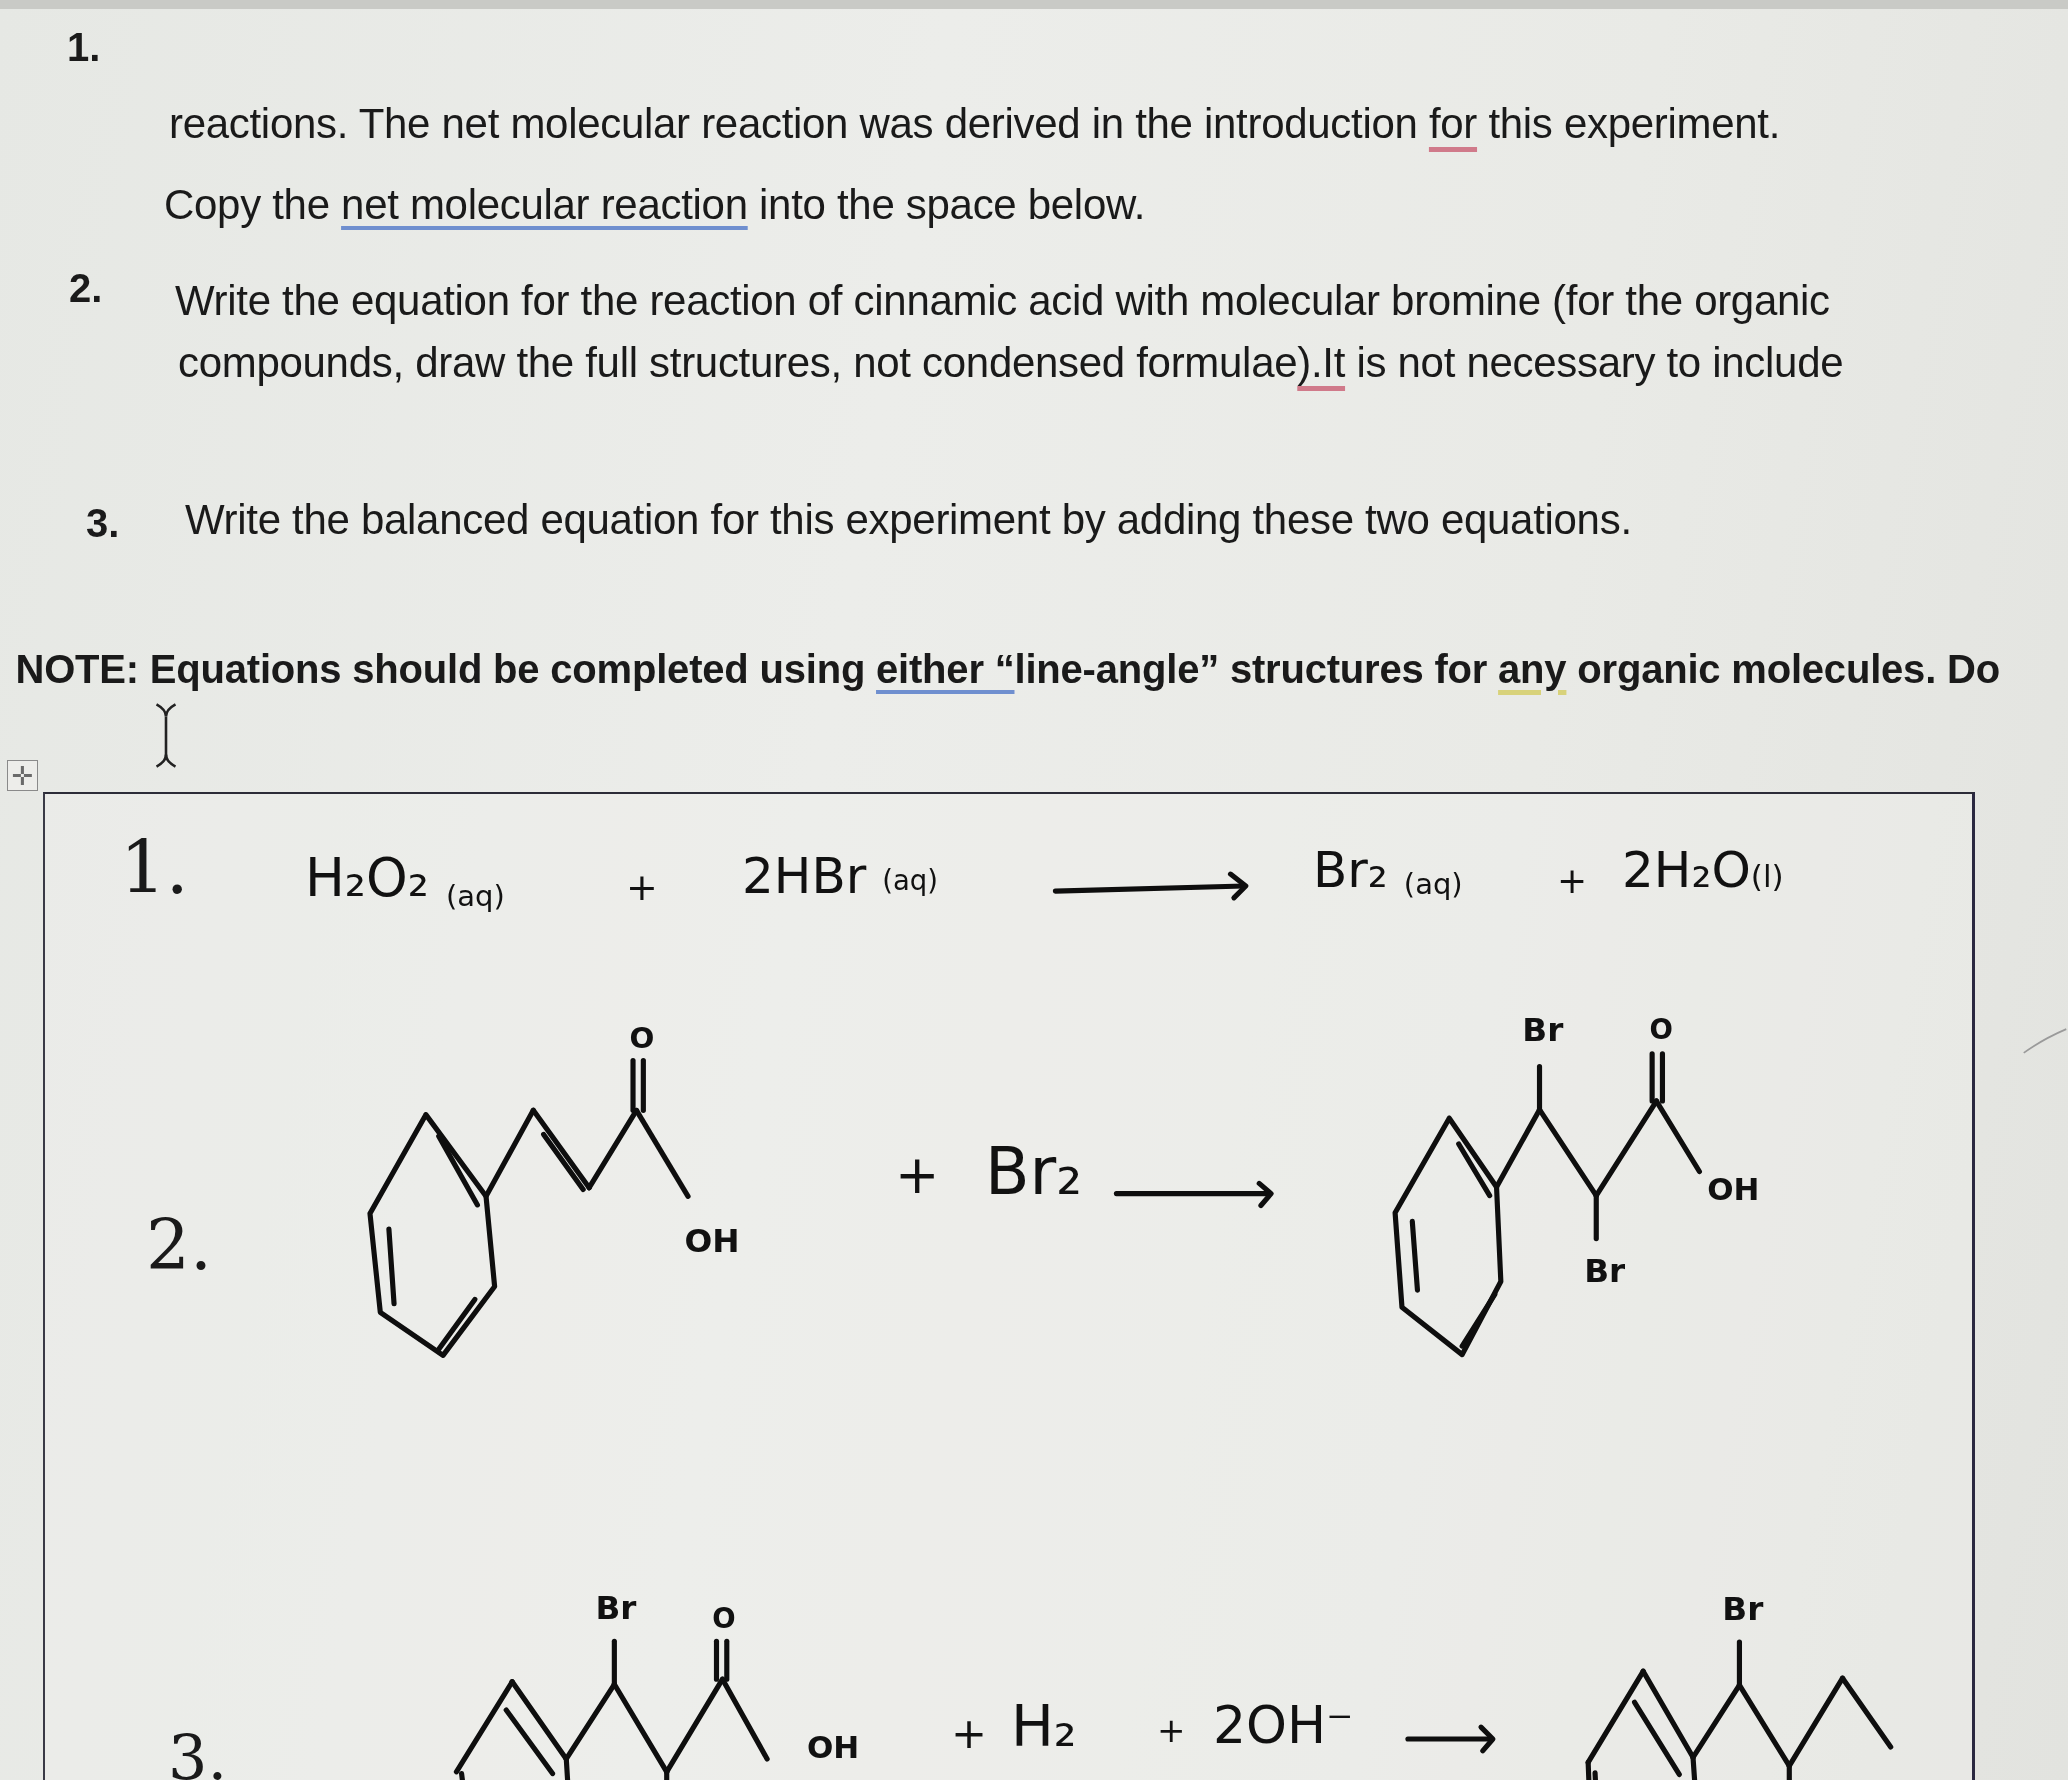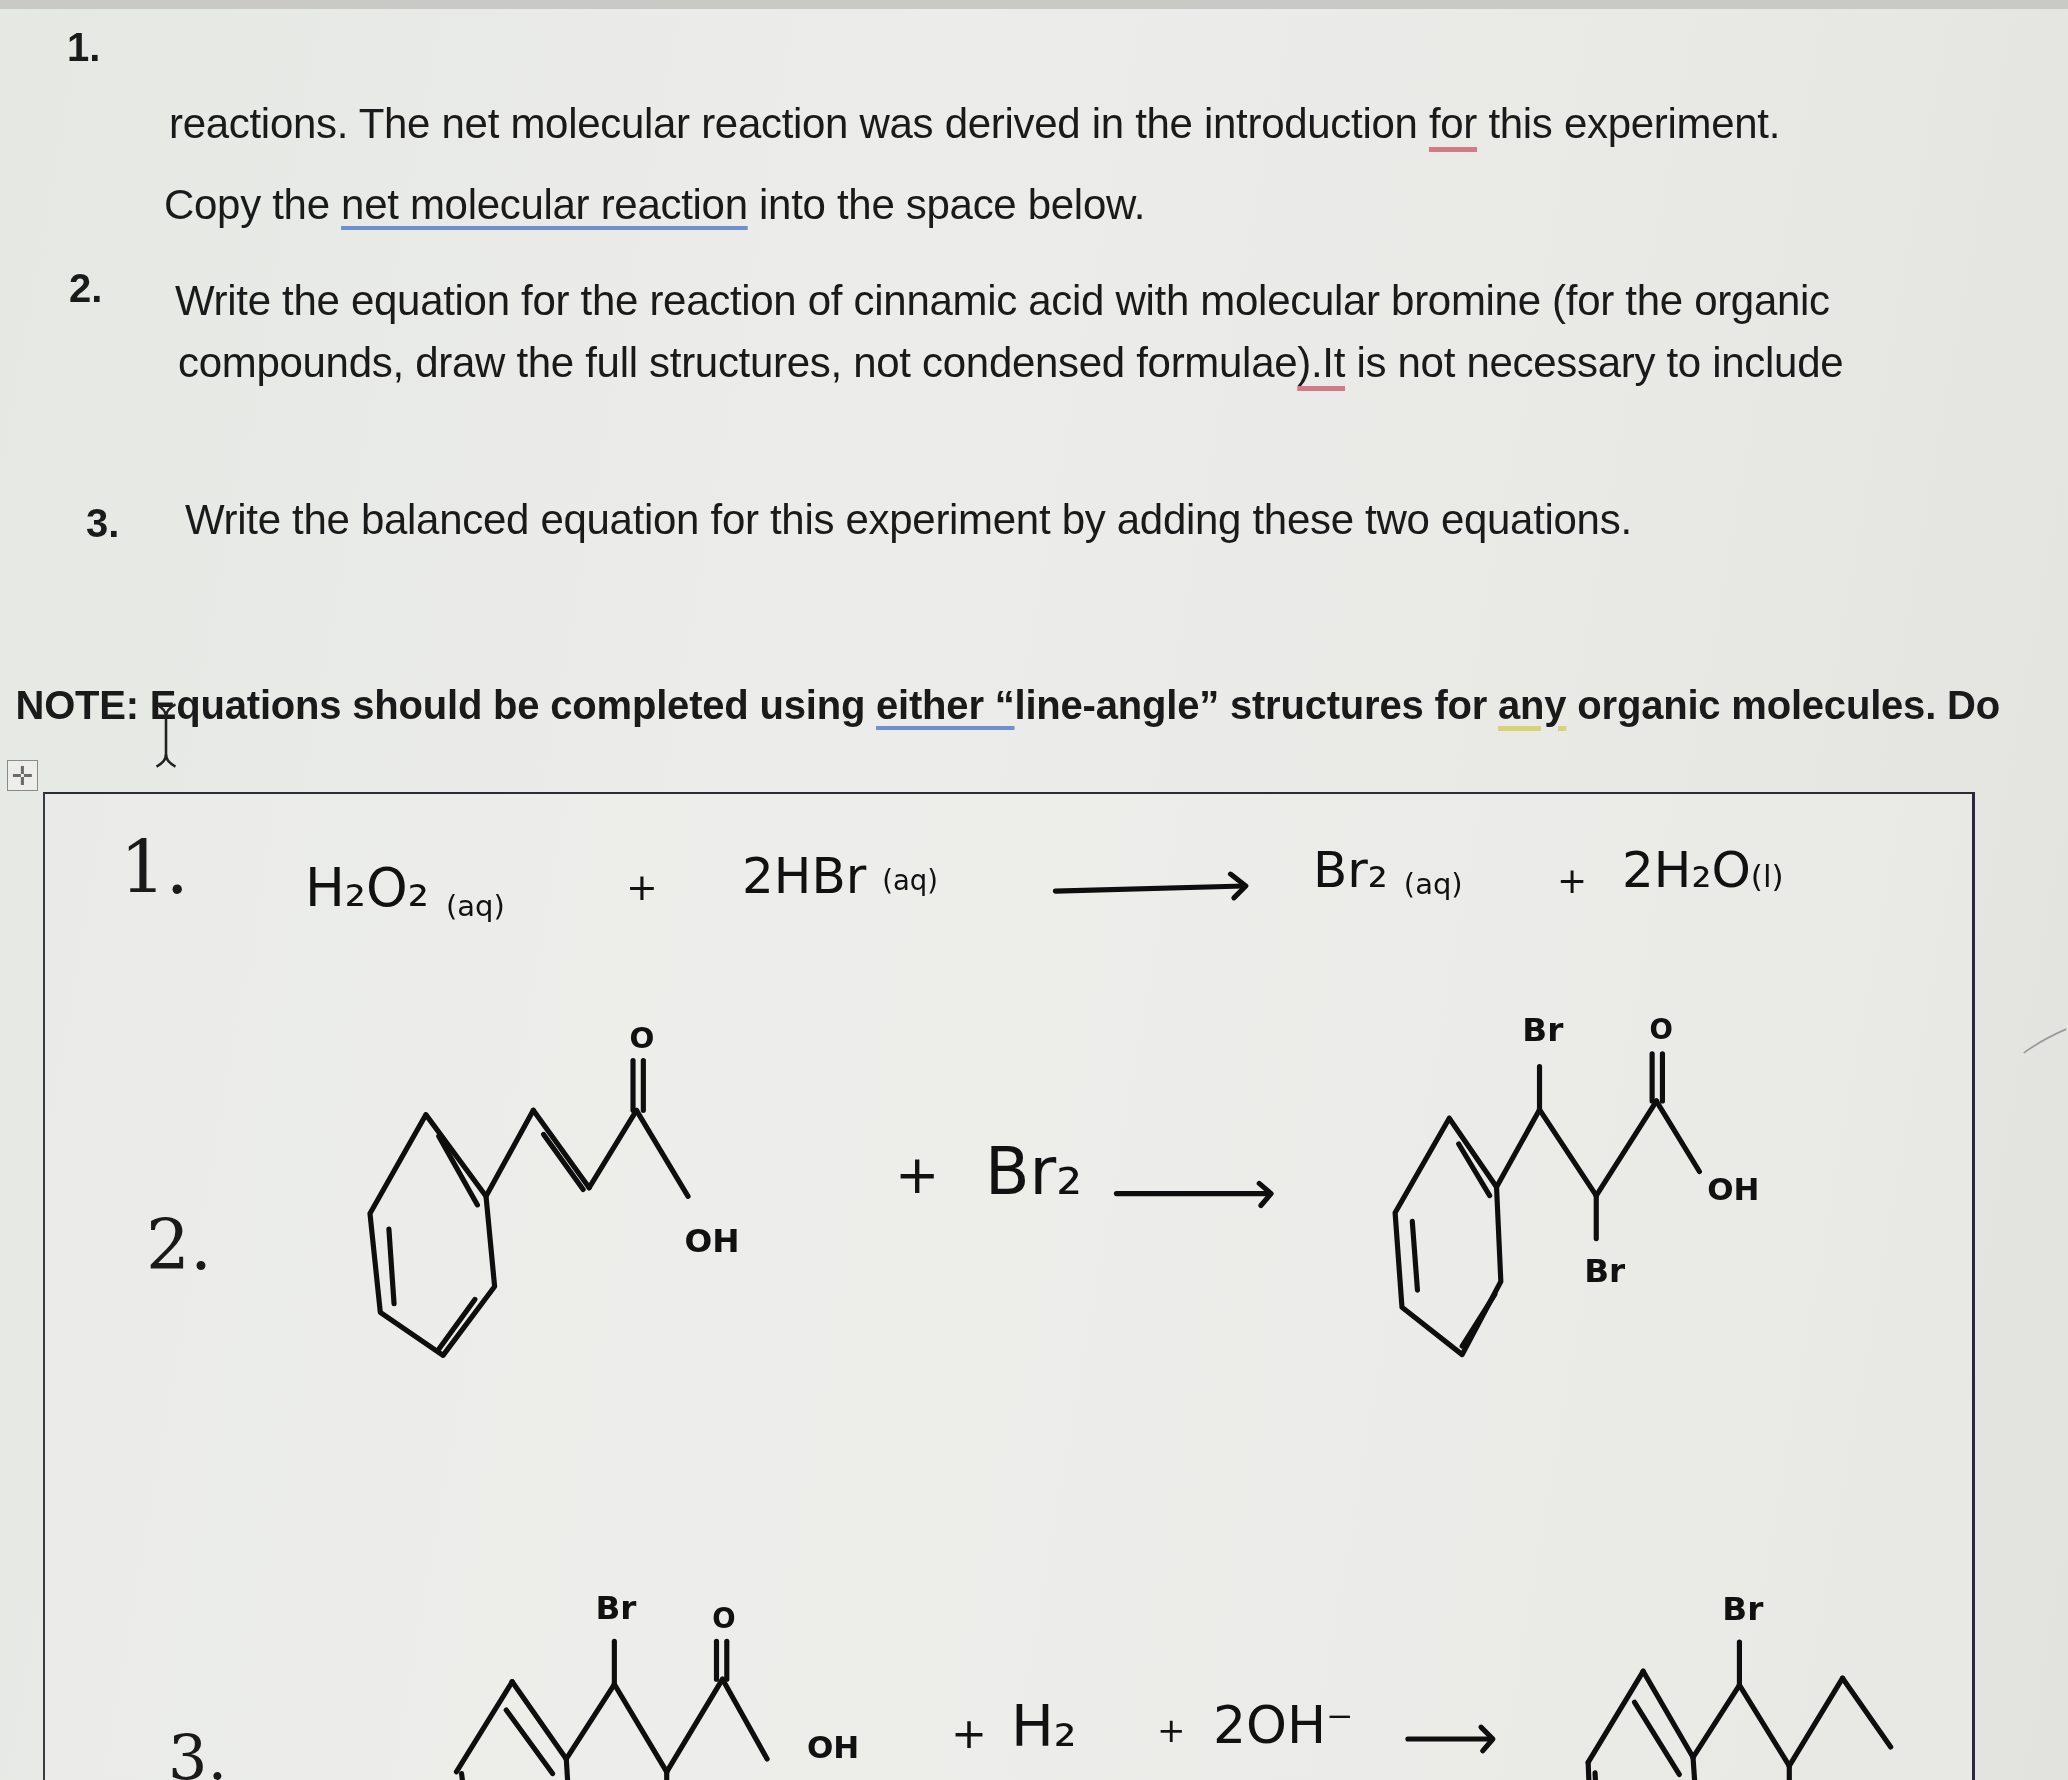--- a/index.html
+++ b/index.html
@@ -145,39 +145,39 @@
   <div class="q-item" style="left:169px; top:103px;"><span>reactions.  The net molecular reaction was derived in the introduction </span><span class="u-red">for</span><span> this experiment.</span></div>
   <div class="q-item" style="left:164px; top:184px;"><span>Copy the </span><span class="u-blue">net molecular reaction</span><span> into the space below.</span></div>
 
   <div class="q-num" style="left:69px; top:267px;">2.</div>
   <div class="q-item" style="left:175px; top:280px;"><span>Write the equation for the reaction of cinnamic acid with molecular bromine (for the organic</span></div>
   <div class="q-item" style="left:178px; top:342px;"><span>compounds, draw the full structures, not condensed formulae</span><span class="u-red">).It</span><span> is not necessary to include</span></div>
 
   <div class="q-num" style="left:86px; top:502px;">3.</div>
   <div class="q-item" style="left:185px; top:499px;"><span>Write the balanced equation for this experiment by adding these two equations.</span></div>
 
-  <div class="note" style="left:15.5px; top:649px;margin-top:36px;">
+  <div class="note" style="left:15.5px; top:649px;">
     <span>NOTE: Equations should be completed using </span><span class="u-blue">either “</span><span>line-angle” structures for </span><span class="u-yellow">any</span><span> organic molecules.  Do</span>
   </div>
 
   <svg class="text-cursor" viewBox="0 0 30 80">
     <path d="M4 4 Q15 10 15 18 Q15 10 26 4" stroke="#222" stroke-width="3" fill="none"></path>
     <line x1="15" y1="18" x2="15" y2="66" stroke="#222" stroke-width="3"></line>
     <path d="M4 76 Q15 70 15 62 Q15 70 26 76" stroke="#222" stroke-width="3" fill="none"></path>
   </svg>
 
   <div class="table-handle">
     <span>✛</span>
   </div>
 
   <div class="answer-box"></div>
 
   <div>
     <div class="eq-label" style="left:120px; top:826px; font-size:72px;">1.</div>
-    <div class="hand" style="left:305px; top:847px; font-size:53px;margin-top:10px;">
+    <div class="hand" style="left:305px; top:847px; font-size:53px;">
       <span>H₂O₂</span>
       <span style="font-size:29px; vertical-align:-10.3px;">(aq)</span>
     </div>
     <div class="hand" style="left:626px; top:865px; font-size:38px;">+</div>
     <div class="hand" style="left:742px; top:847px; font-size:50px;">
       <span>2HBr</span>
       <span style="font-size:27.5px; vertical-align:3.4px;">(aq)</span>
     </div>
     <svg class="struct" style="left:1051px; top:869px;" width="206" height="34" viewBox="0 0 240 40">
       <line x1="4" y1="26" x2="226" y2="20"></line>

